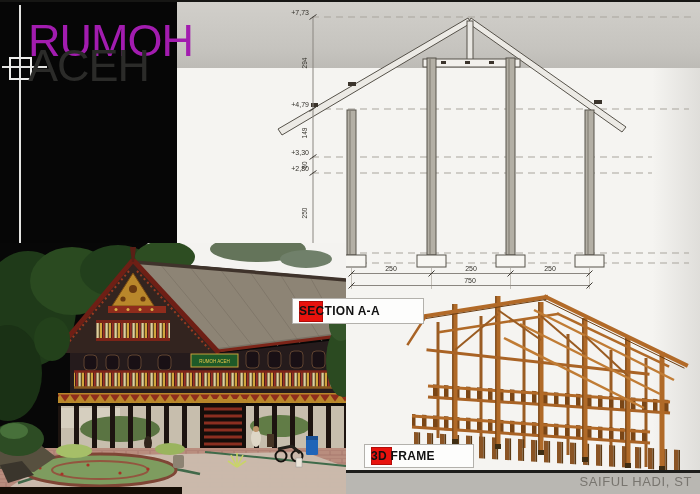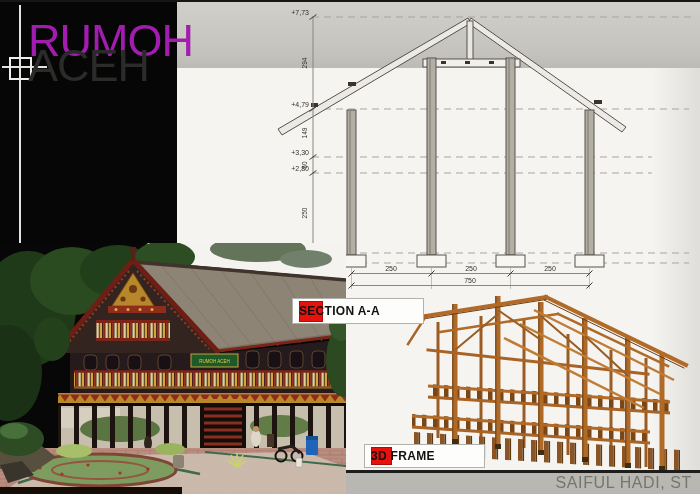--- a/index.html
+++ b/index.html
@@ -22,26 +22,26 @@
   #section-svg{left:270px;top:0;width:430px;height:300px;z-index:4;}
   #frame-svg{left:398px;top:292px;width:292px;height:179px;z-index:3;}
   #photo-svg{left:0;top:243px;width:346px;height:251px;z-index:6;}
   .legend{display:flex;align-items:center;gap:7px;background:#fdfdfc;border:1px solid #b3b1ac;
     z-index:7;padding-left:6px;box-sizing:border-box;}
   .legend .sw{position:static;display:block;background:var(--accent-red,#e8120d);border:1px solid #b20c08;}
   .legend .lb{position:static;font-weight:700;color:#111;letter-spacing:0.3px;}
   #legend-section{left:292px;top:298px;width:132px;height:26px;}
   #legend-section .sw{width:22px;height:19px;}
   #legend-section .lb{font-size:12px;}
-  #legend-frame{left:364px;top:444px;width:121px;height:24px;}
+  #legend-frame{left:364px;top:444px;width:110px;height:24px;}
   #legend-frame .sw{width:19px;height:16px;}
   #legend-frame .lb{font-size:12px;}
   .footer-band{left:0;top:470px;width:700px;height:24px;background:var(--footer-band,#b9b7b2);
     border-top:3px solid #1d1d1b;box-sizing:border-box;z-index:5;}
-  .footer-credit{right:8px;top:474px;position:absolute;font-size:16px;letter-spacing:0.6px;color:#78756f;z-index:6;}
+  .footer-credit{right:8px;top:474px;position:absolute;font-size:13px;letter-spacing:0.6px;color:#78756f;z-index:6;}
   svg text{font-family:"Liberation Sans",sans-serif;}
 </style>
 </head>
 <body>
 
 <div id="board">
 
   <div class="black-panel"></div>
   <div class="title-band"></div>
   <div class="right-shade"></div>

